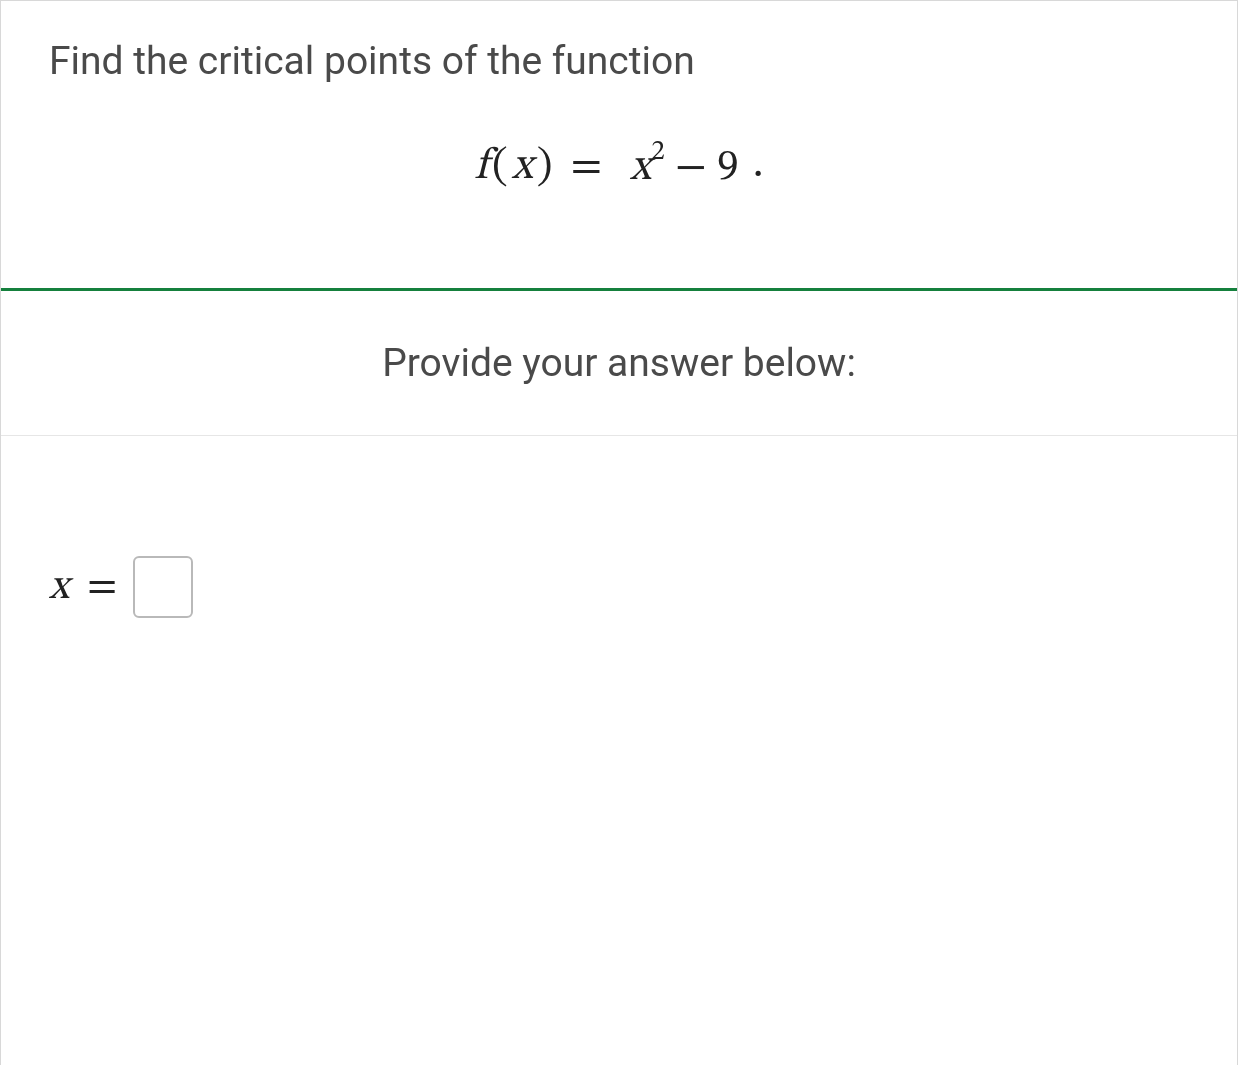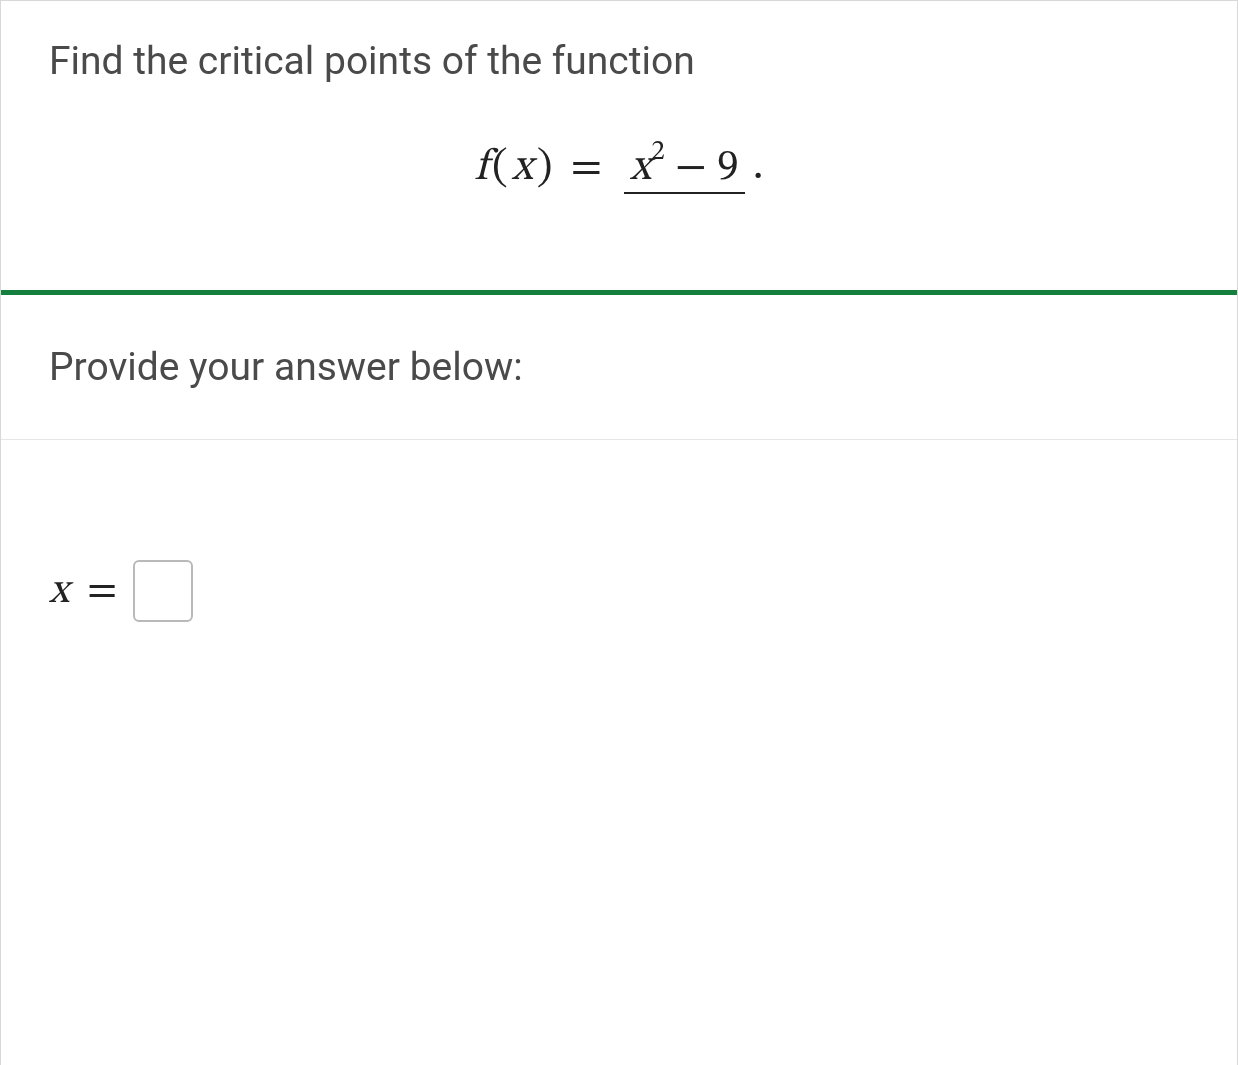--- a/index.html
+++ b/index.html
@@ -13,25 +13,26 @@
   }
   .container {
     border-left: 1px solid #d8d8d8;
     border-right: 1px solid #d8d8d8;
     border-top: 1px solid #d8d8d8;
     width: 1238px;
     min-height: 1065px;
   }
   .section1 {
     padding: 32px 48px 44px 48px;
-    border-bottom: 5px solid #15803d;
+    border-bottom: 3px solid #15803d;
   }
   .section2 {
     padding: 44px 48px 44px 48px;
     border-bottom: 1px solid #e6e6e6;
+    text-align: center;
   }
   .section3 {
     padding: 120px 48px 40px 48px;
   }
   .qtext {
     font-size: 39px;
     line-height: 1.45;
     color: #4a4a4a;
     font-weight: 400;
   }
@@ -46,21 +47,21 @@
     font-family: "Cambria Math", "STIX Two Math", "Latin Modern Math", "Times New Roman", serif;
     font-size: 44px;
     color: #222;
     display: inline-flex;
     align-items: center;
     gap: 4px;
   }
   .math .it { font-style: italic; }
   .frac {
     display: inline-flex;
-    flex-direction: column;
+    flex-direction: row;
     align-items: center;
     vertical-align: middle;
     margin: 8px 4px;
   }
   .frac .num, .frac .den {
     padding: 2px 6px;
     line-height: 1.05;
     white-space: nowrap;
   }
   .frac .bar {

